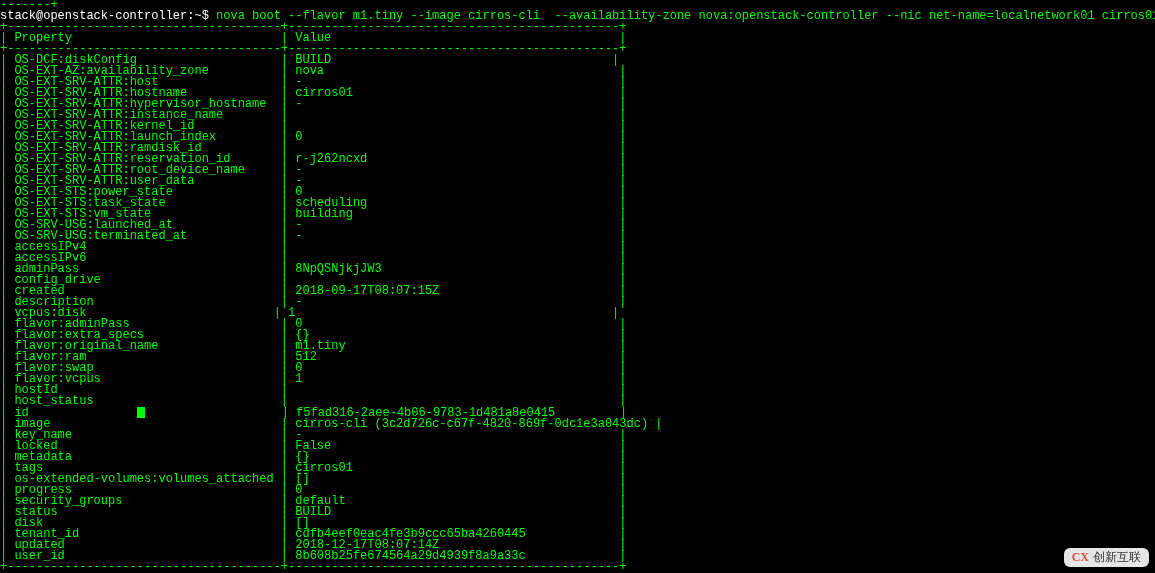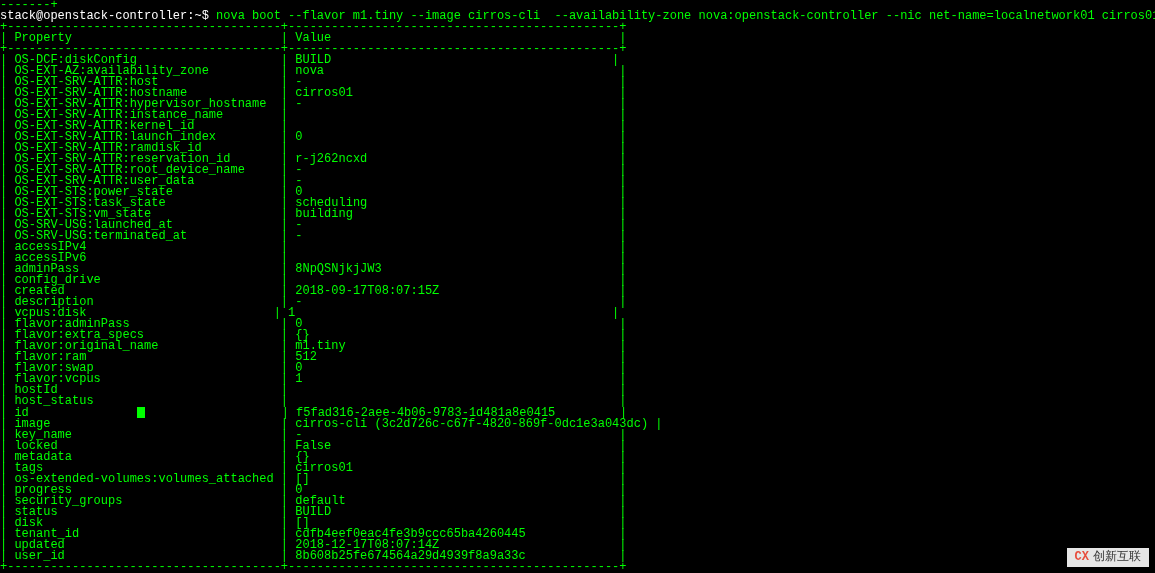--- a/index.html
+++ b/index.html
@@ -48,22 +48,22 @@
       vertical-align: middle;
     }
     .watermark {
       position: absolute;
       bottom: 6px;
       right: 6px;
       background: rgba(255,255,255,0.9);
       color: #333;
       font-size: 12px;
       padding: 4px 8px;
-      font-family: Liberation Mono, monospace;
-      border-radius: 0;
+      font-family: Liberation Serif, serif;
+      border-radius: 6px;
     }
     .watermark-icon {
       display: inline-block;
       margin-right: 4px;
       font-weight: bold;
       color: #e74c3c;
     }
   </style>
 </head>
 <body>

